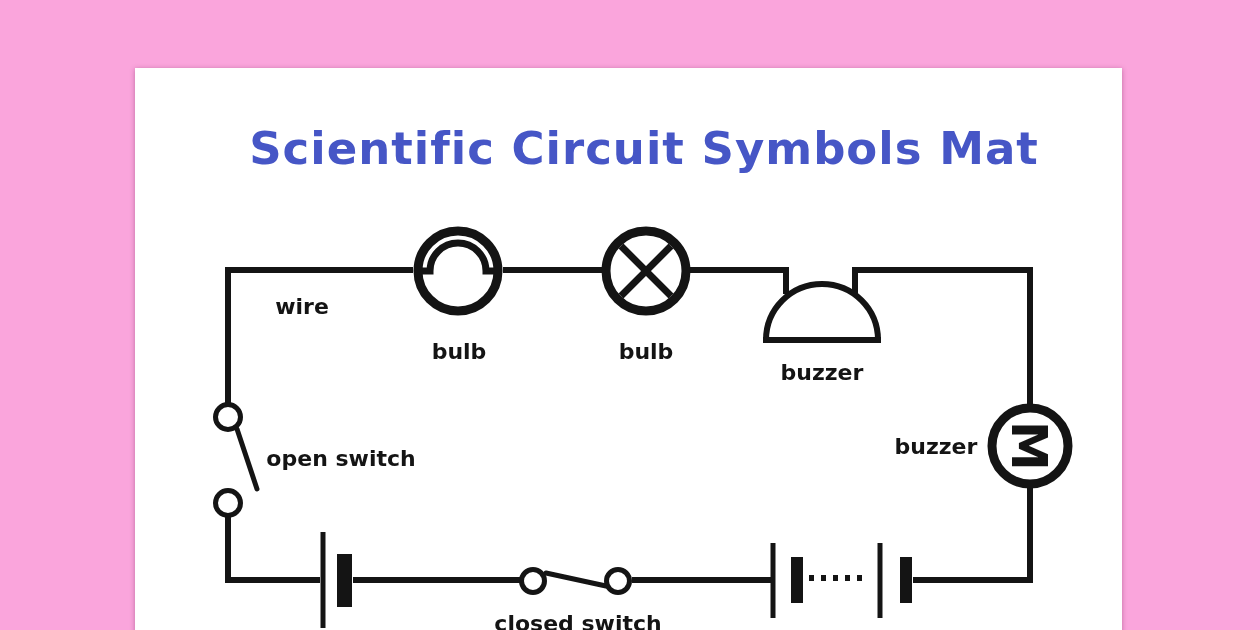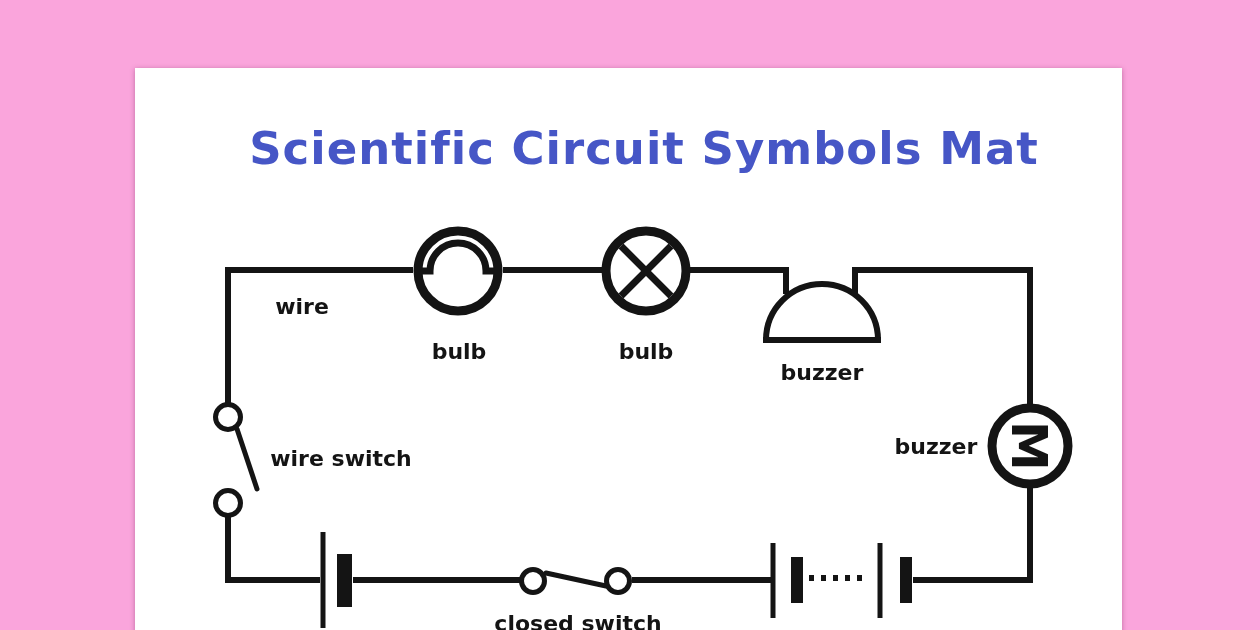--- a/index.html
+++ b/index.html
@@ -113,14 +113,14 @@
     <path d="M880,543 V618" stroke-width="5"></path>
     <rect x="900" y="557" width="12" height="46" fill="#141414" stroke="none"></rect>
   </g>
 </svg>
 
 <span class="label lbl-wire">wire</span>
 <span class="label lbl-bulb-left">bulb</span>
 <span class="label lbl-bulb-right">bulb</span>
 <span class="label lbl-buzzer">buzzer</span>
 <span class="label lbl-motor">buzzer</span>
-<span class="label lbl-open-switch">wire switch</span>
+<span class="label lbl-open-switch">open switch</span>
 <span class="label lbl-closed-switch">closed switch</span>
 
 </body></html>

